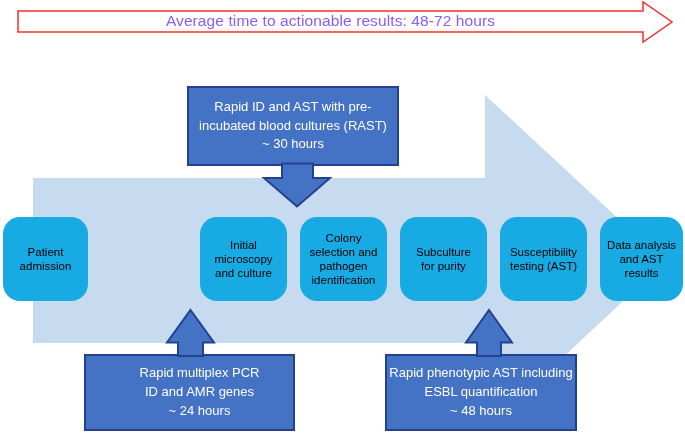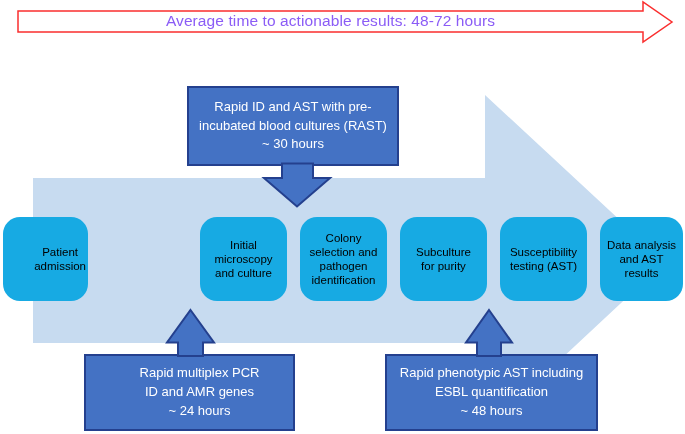--- a/index.html
+++ b/index.html
@@ -37,23 +37,23 @@
     background:var(--callout-fill,#4472c4);
     border:2px solid var(--callout-border,#24408e);
     display:flex;align-items:center;justify-content:center;
   }
   .callout .txt{
     white-space:pre-line;text-align:center;color:var(--callout-text,#ffffff);
     font-size:13px;line-height:1.45;
   }
   #callout-rast{left:187px;top:86px;width:212px;height:80px;}
   #callout-pcr{left:84px;top:354px;width:211px;height:77px;padding-left:20px;}
-  #callout-ast{left:385px;top:354px;width:213px;height:77px;}
+  #callout-ast{left:385px;top:354px;width:192px;height:77px;}
 
-  #step-1{left:3px;width:85px;justify-content:flex-end;}
+  #step-1{left:3px;width:85px;}
   #step-2{left:100px;width:87px;}
   #step-3{left:200px;width:87px;}
   #step-4{left:300px;width:87px;}
   #step-5{left:400px;width:87px;}
   #step-6{left:500px;width:87px;}
   #step-7{left:600px;width:83px;}
 </style>
 </head>
 <body>
 

